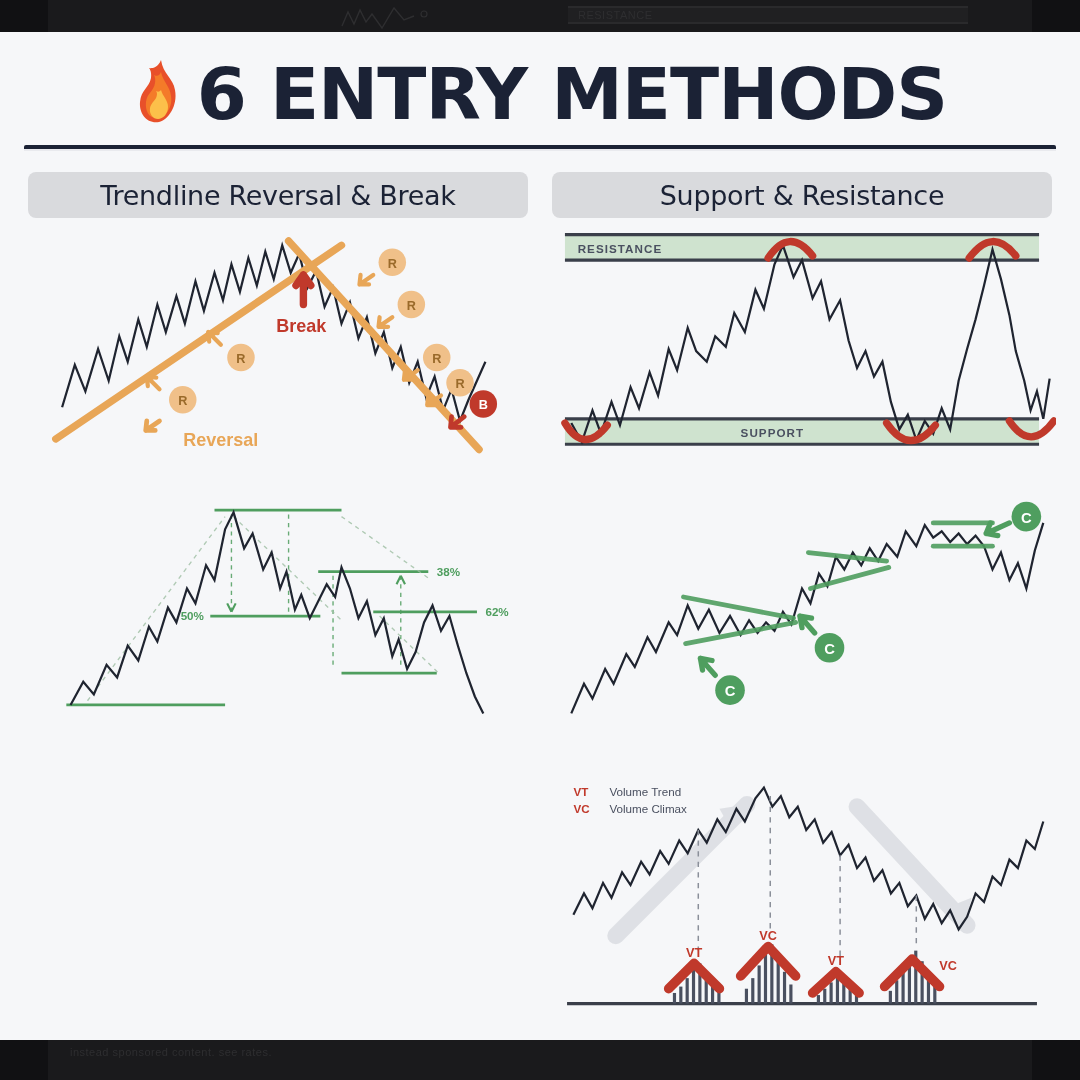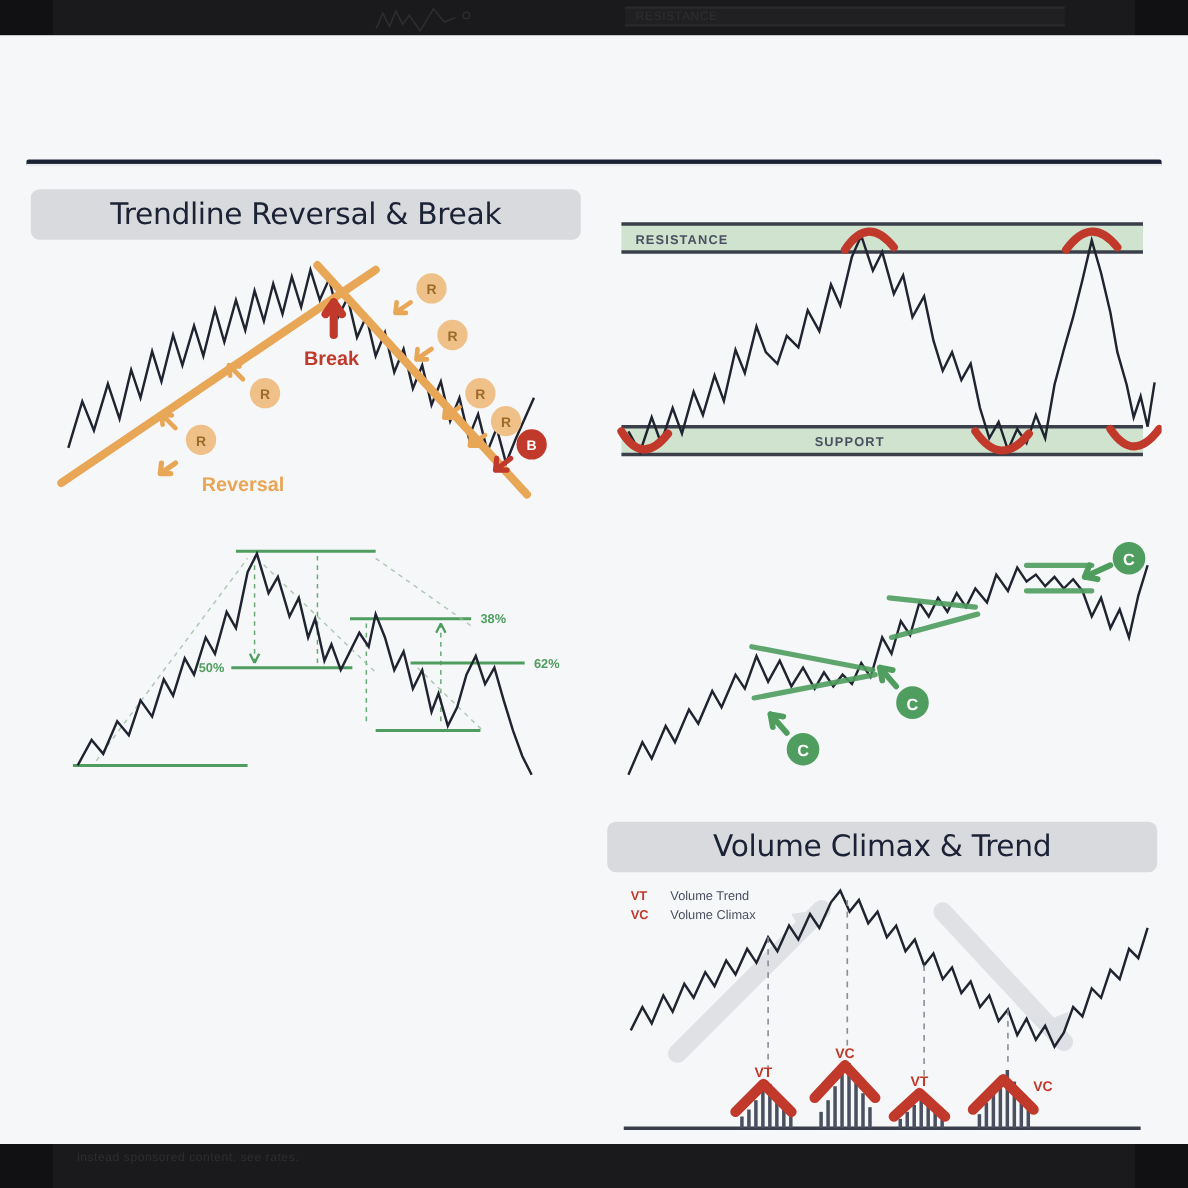--- a/index.html
+++ b/index.html
@@ -156,20 +156,28 @@
       <div class="ghost-text" style="left:530px; top:9px;">RESISTANCE</div>
       <svg style="position:absolute; left:290px; top:4px; width:120px; height:26px;" viewBox="0 0 120 26">
         <polyline points="4,22 10,8 16,20 22,6 28,18 34,10 44,24 56,4 66,16 76,12" fill="none" stroke="#2e2e30" stroke-width="1.4"></polyline>
         <circle cx="86" cy="10" r="3" fill="none" stroke="#2e2e30" stroke-width="1.2"></circle>
       </svg>
     </div>
   </div>
 
   <div id="canvas">
 
+    <div class="title-row">
+      <svg class="flame" viewBox="0 0 54 72">
+        <path d="M28 2 C30 16 40 20 42 32 C45 48 35 62 26 64 C14 66 6 56 7 44 C8 32 16 30 18 20 C19 13 16 10 16 10 C16 10 24 12 28 2 Z" fill="#e8502a"></path>
+        <path d="M28 14 C30 24 37 28 38 38 C40 50 32 59 25 60 C16 61 12 53 13 44 C14 35 21 33 22 25 C23 20 21 17 21 17 C21 17 26 20 28 14 Z" fill="#f47b29"></path>
+        <path d="M28 32 C30 39 35 42 35 49 C35 56 30 61 25 61 C20 61 16 56 17 50 C18 44 24 42 24 36 C24 34 23 33 23 33 C23 33 26 35 28 32 Z" fill="#fcc04a"></path>
+      </svg>
+      <div class="title-text">6 ENTRY METHODS</div>
+    </div>
     <div class="title-rule"></div>
 
     <div class="grid">
 
       <div class="panel">
         <div class="panel-header">
           <span class="panel-title">Trendline Reversal &amp; Break</span>
         </div>
         <div class="panel-figure">
           <svg viewBox="0 0 480 230" preserveAspectRatio="xMidYMid meet">
@@ -229,20 +237,23 @@
 
             <g>
               <path d="M128 188 l-13 9 M115 197 l9 0 M115 197 l1 -9" stroke="#e8a657" stroke-width="4.5" fill="none" stroke-linecap="round"></path>
               <text class="lbl" x="186" y="212" font-size="17" text-anchor="middle" fill="#e8a657">Reversal</text>
             </g>
           </svg>
         </div>
       </div>
 
       <div class="panel">
+        <div class="panel-header">
+          <span class="panel-title">Support &amp; Resistance</span>
+        </div>
         <div class="panel-figure">
           <svg viewBox="0 0 480 230" preserveAspectRatio="xMidYMid meet">
 
             <g>
               <rect x="16" y="12" width="448" height="24" fill="#cfe3cf"></rect>
               <line x1="16" y1="12" x2="464" y2="12" stroke="#3a3f4a" stroke-width="3"></line>
               <line x1="16" y1="36" x2="464" y2="36" stroke="#3a3f4a" stroke-width="3"></line>
               <text class="lbl" x="28" y="29" font-size="11" fill="#4a5060" letter-spacing="1">RESISTANCE</text>
             </g>
 
@@ -358,23 +369,20 @@
               <path d="M436 34 l-22 10 M414 44 l11 2 M414 44 l4 -10" stroke="#4f9e5f" stroke-width="5" fill="none" stroke-linecap="round"></path>
             </g>
           </svg>
         </div>
       </div>
 
       <div class="panel">
       </div>
 
       <div class="panel">
-        <div class="panel-header">
-          <span class="panel-title">Volume Climax &amp; Trend</span>
-        </div>
         <div class="panel-figure">
           <svg viewBox="0 0 480 230" preserveAspectRatio="xMidYMid meet">
 
             <g>
               <text class="lbl" x="24" y="20" font-size="11" fill="#c0392b">VT</text>
               <text x="58" y="20" font-size="11" fill="#4a5060" font-family="Liberation Sans, sans-serif">Volume Trend</text>
               <text class="lbl" x="24" y="36" font-size="11" fill="#c0392b">VC</text>
               <text x="58" y="36" font-size="11" fill="#4a5060" font-family="Liberation Sans, sans-serif">Volume Climax</text>
             </g>
 

